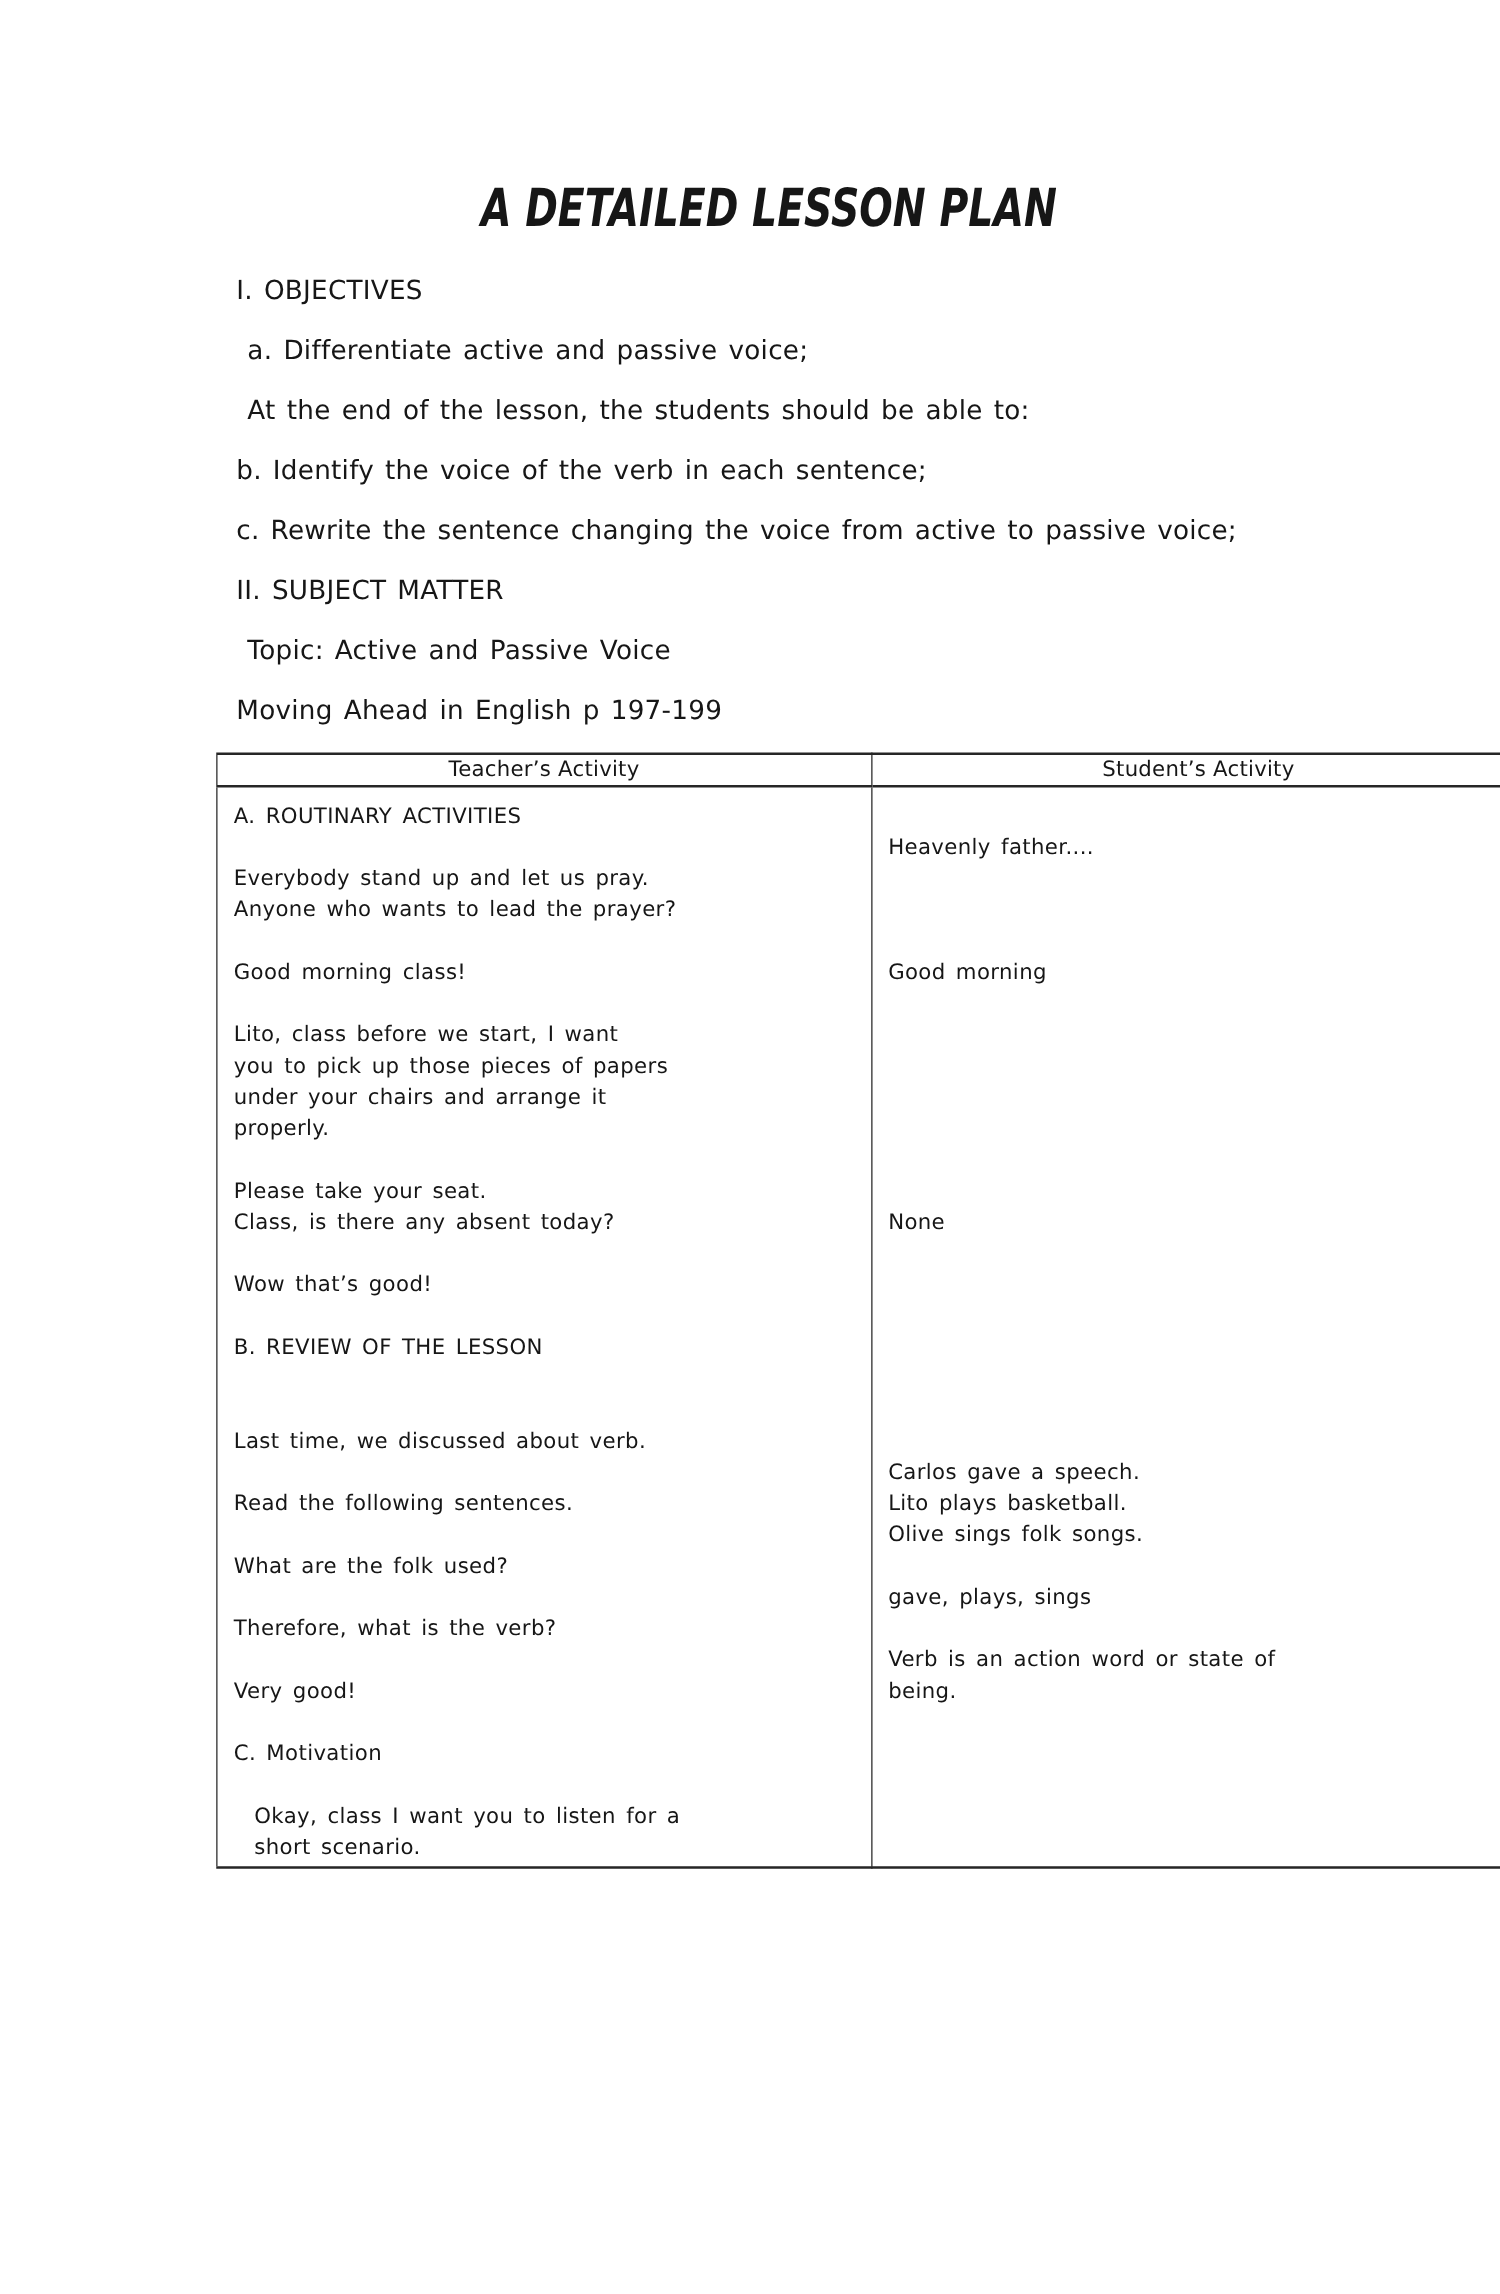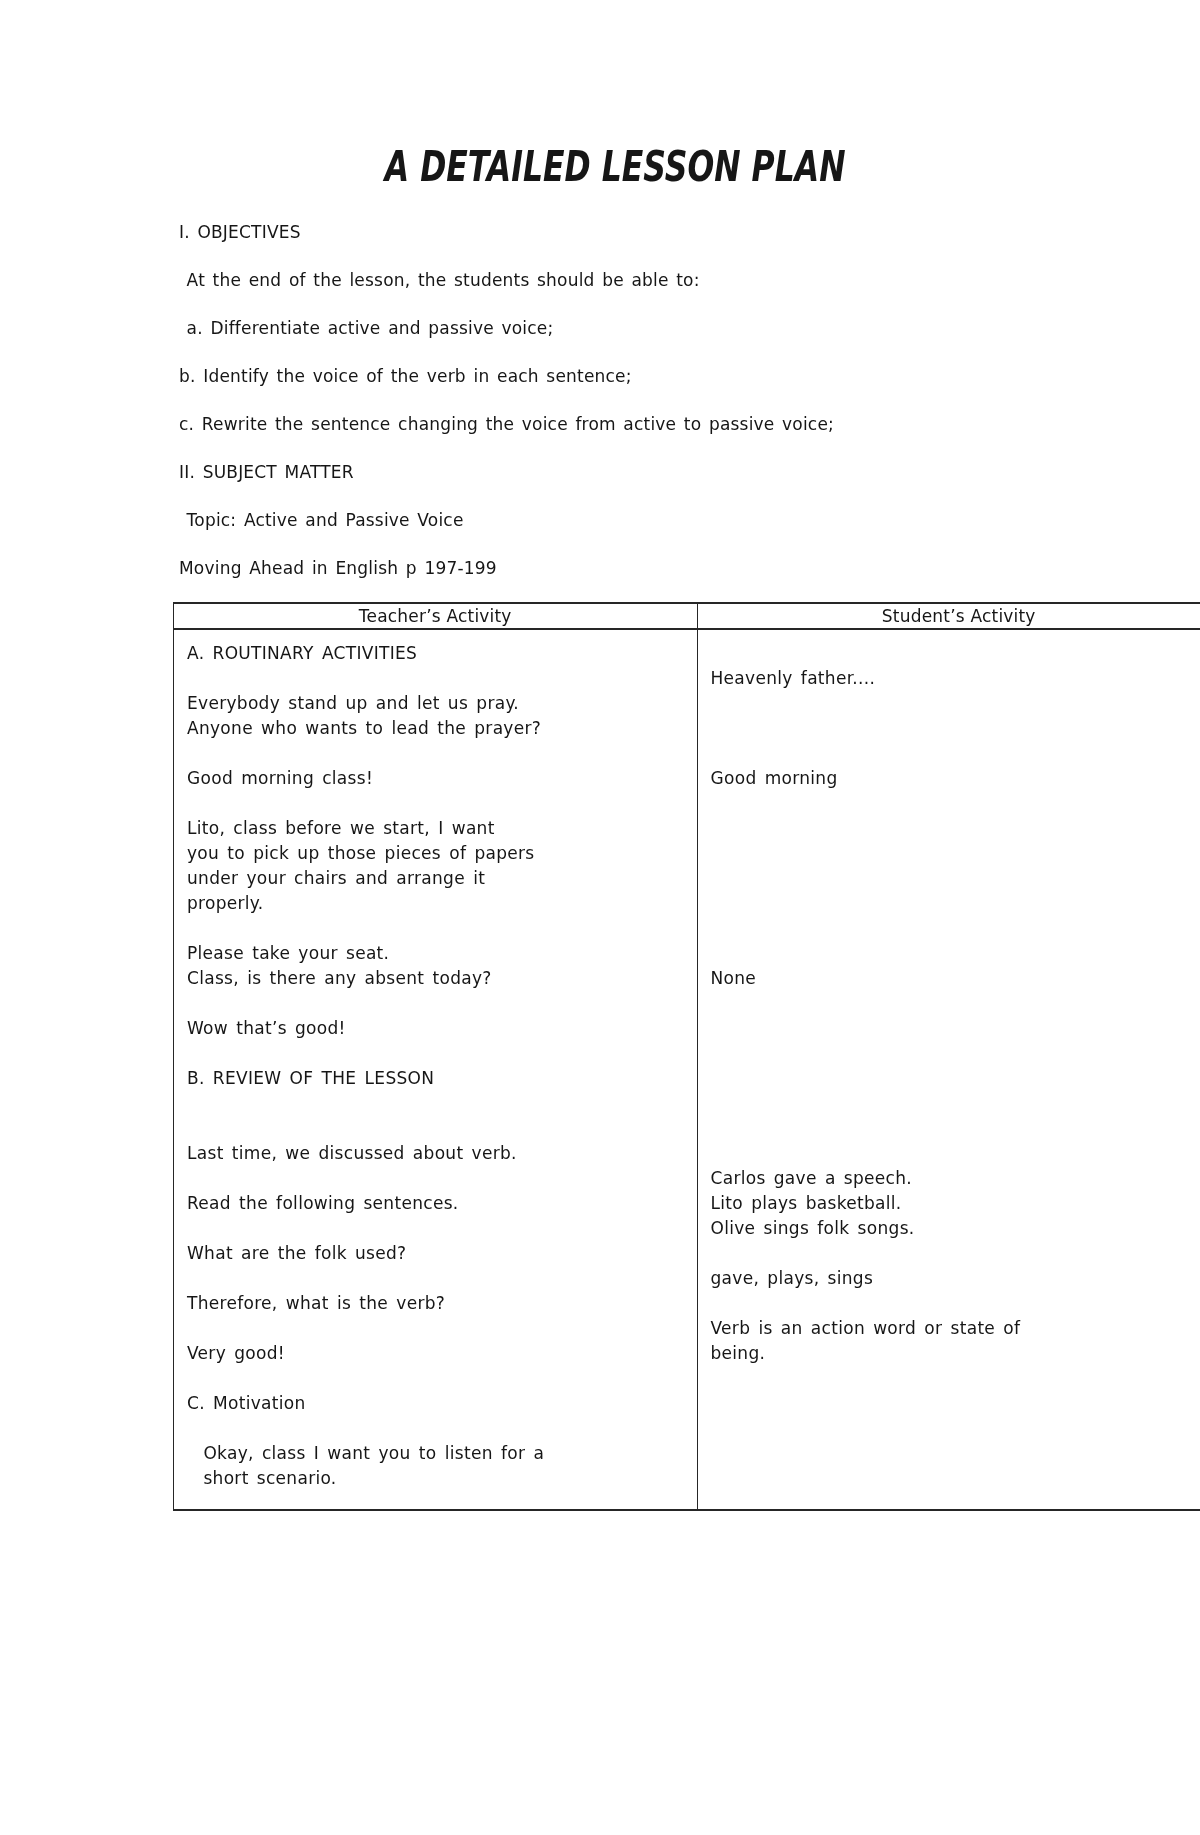--- a/index.html
+++ b/index.html
@@ -30,22 +30,22 @@
     letter-spacing: 0px;
     white-space: nowrap;
     font-style: italic;
   }
   .doc-title .squeeze {
     display: inline-block;
     transform: scaleX(0.75);
     transform-origin: 50% 50%;
   }
   .para {
-    margin: 0 0 19px 6px;
-    font-size: 17px;
+    margin: 0 0 19px 16px;
+    font-size: 21px;
     line-height: 29px;
     letter-spacing: 0.2px;
     word-spacing: 2px;
     white-space: pre-wrap;
   }
   table.activity-table {
     border-collapse: collapse;
     width: 1048px;
     table-layout: fixed;
   }
@@ -61,41 +61,41 @@
     padding: 0;
     font-size: 17px;
     font-weight: normal;
     letter-spacing: 0.2px;
     text-align: center;
     vertical-align: middle;
     border-bottom-width: 2px;
   }
   table.activity-table td.cell {
     vertical-align: top;
-    padding: 11px 8px 18px 13px;
+    padding: 11px 8px 2px 13px;
   }
   .tline {
     height: 25px;
     line-height: 25px;
     font-size: 17px;
     letter-spacing: 0.3px;
     word-spacing: 2.5px;
     white-space: pre;
   }
 </style>
 </head>
 <body>
 
 <div class="page">
 
   <h1 class="doc-title"><span class="squeeze">A DETAILED LESSON PLAN</span></h1>
 
   <p class="para">I. OBJECTIVES</p>
+  <p class="para"> a. Differentiate active and passive voice;</p>
   <p class="para"> At the end of the lesson, the students should be able to:</p>
-  <p class="para"> a. Differentiate active and passive voice;</p>
   <p class="para">b. Identify the voice of the verb in each sentence;</p>
   <p class="para">c. Rewrite the sentence changing the voice from active to passive voice;</p>
 
   <p class="para">II. SUBJECT MATTER</p>
   <p class="para"> Topic: Active and Passive Voice</p>
   <p class="para">Moving Ahead in English p 197-199</p>
 
 
   <table class="activity-table">
     <thead>

